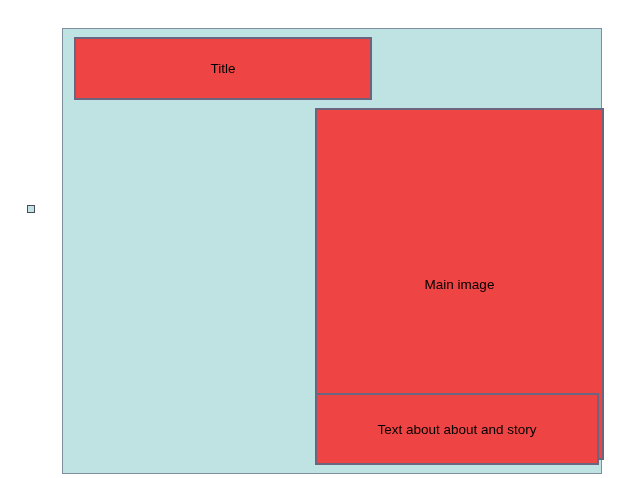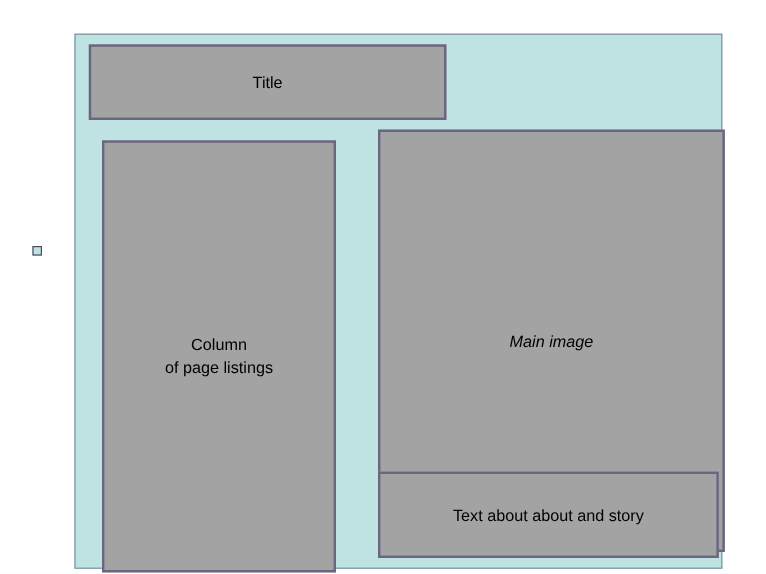--- a/index.html
+++ b/index.html
@@ -42,21 +42,21 @@
     width: 540px;
     height: 446px;
     background: #bfe2e2;
     border: 1px solid #7f8fa0;
     box-sizing: border-box;
   }
 
   
   .block {
     position: absolute;
-    background: #a3a3a3;
+    background: #ef4444;
     border: 2px solid #6a6680;
     box-sizing: border-box;
     display: flex;
     align-items: center;
     justify-content: center;
     text-align: center;
     color: #000000;
     font-size: 13.5px;
     line-height: 19px;
     white-space: pre-line;
@@ -75,21 +75,20 @@
     top: 88px;
     width: 195px;
     height: 360px;      
   }
 
   .block-main-image {
     left: 252px;
     top: 79px;
     width: 289px;
     height: 352px;
-    font-style: italic;
   }
 
   .block-caption {
     left: 252px;
     top: 364px;
     width: 284px;
     height: 72px;
   }
 </style>
 </head>
@@ -98,24 +97,20 @@
 <div id="slide">
 
   <div class="handle" style="left: 27px; top: 205px;"></div>
 
   <div class="page-frame">
 
     <div class="block block-title">
       <span>Title</span>
     </div>
 
-    <div class="block block-column">
-      <span>Column
-of page listings</span>
-    </div>
 
     <div class="block block-main-image">
       <span>Main image</span>
     </div>
 
     <div class="block block-caption">
       <span>Text about about and story</span>
     </div>
 
   </div>

